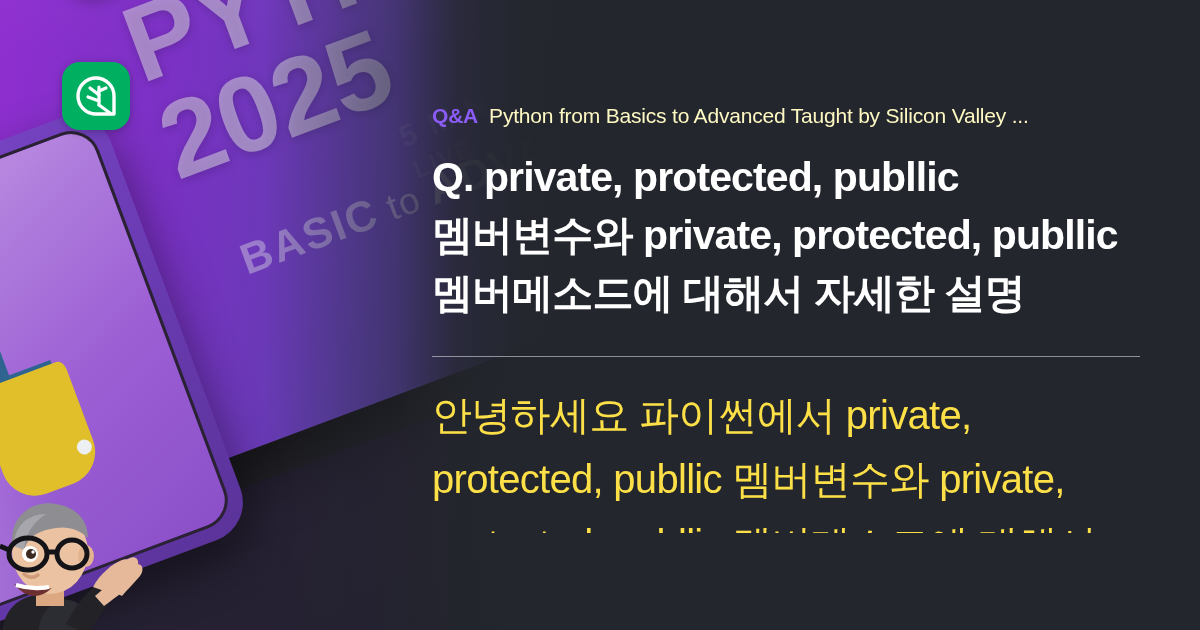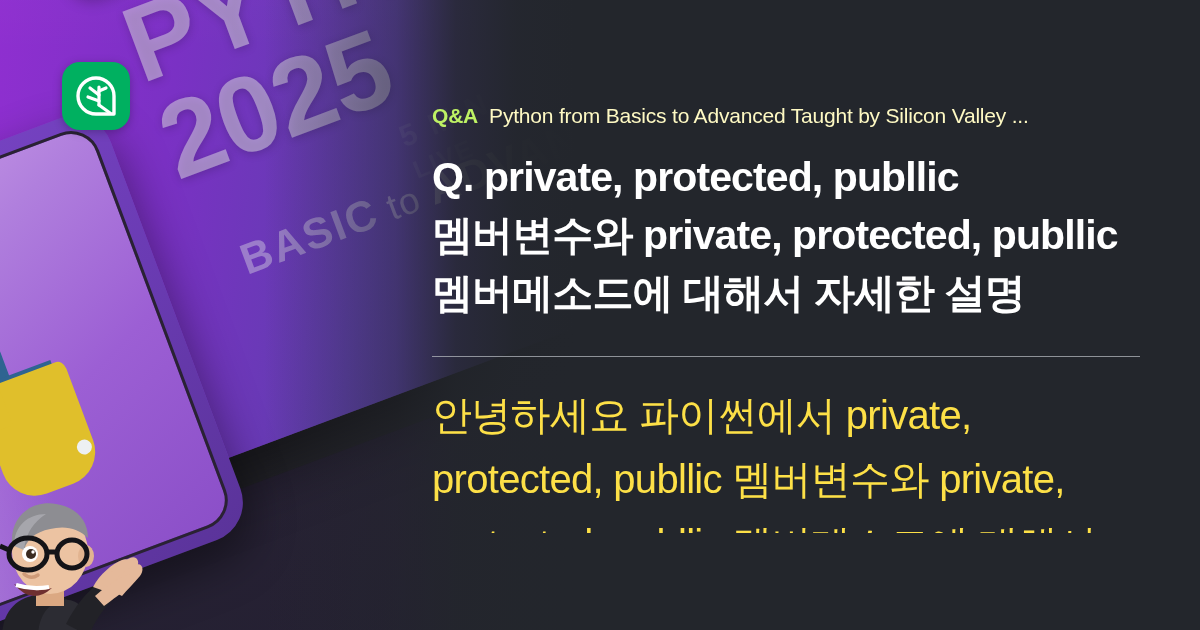--- a/index.html
+++ b/index.html
@@ -232,21 +232,21 @@
     padding-top:6px;
   }
 
   .kicker {
     display:flex; align-items:baseline; gap:11px;
     margin-bottom:20px;
     white-space:nowrap;
     overflow:hidden;
   }
   .kicker-tag {
-    color:#bef264;
+    color:#8b5cf6;
     font-size:21px; font-weight:700;
     letter-spacing:-.2px;
     flex:none;
   }
   .kicker-title {
     color:#fef9c3;
     font-size:21px; font-weight:400;
     letter-spacing:-.2px;
     overflow:hidden; text-overflow:ellipsis;
   }

